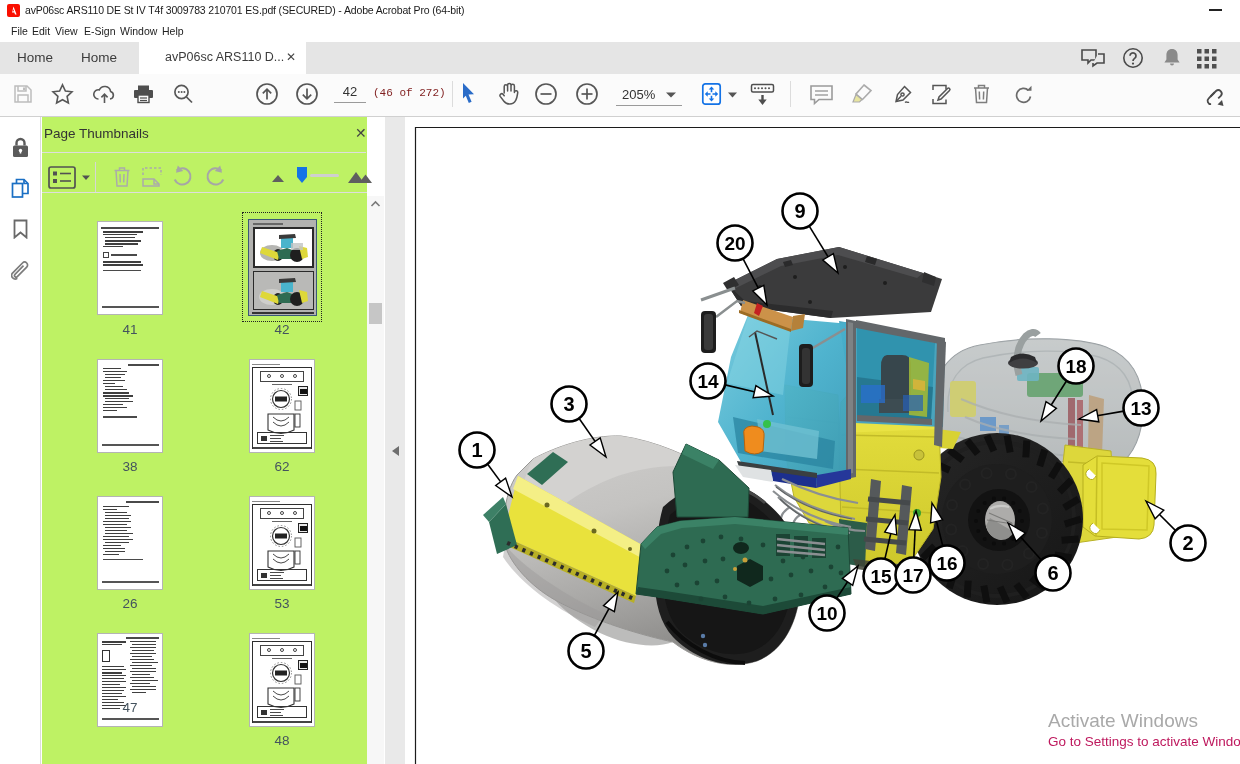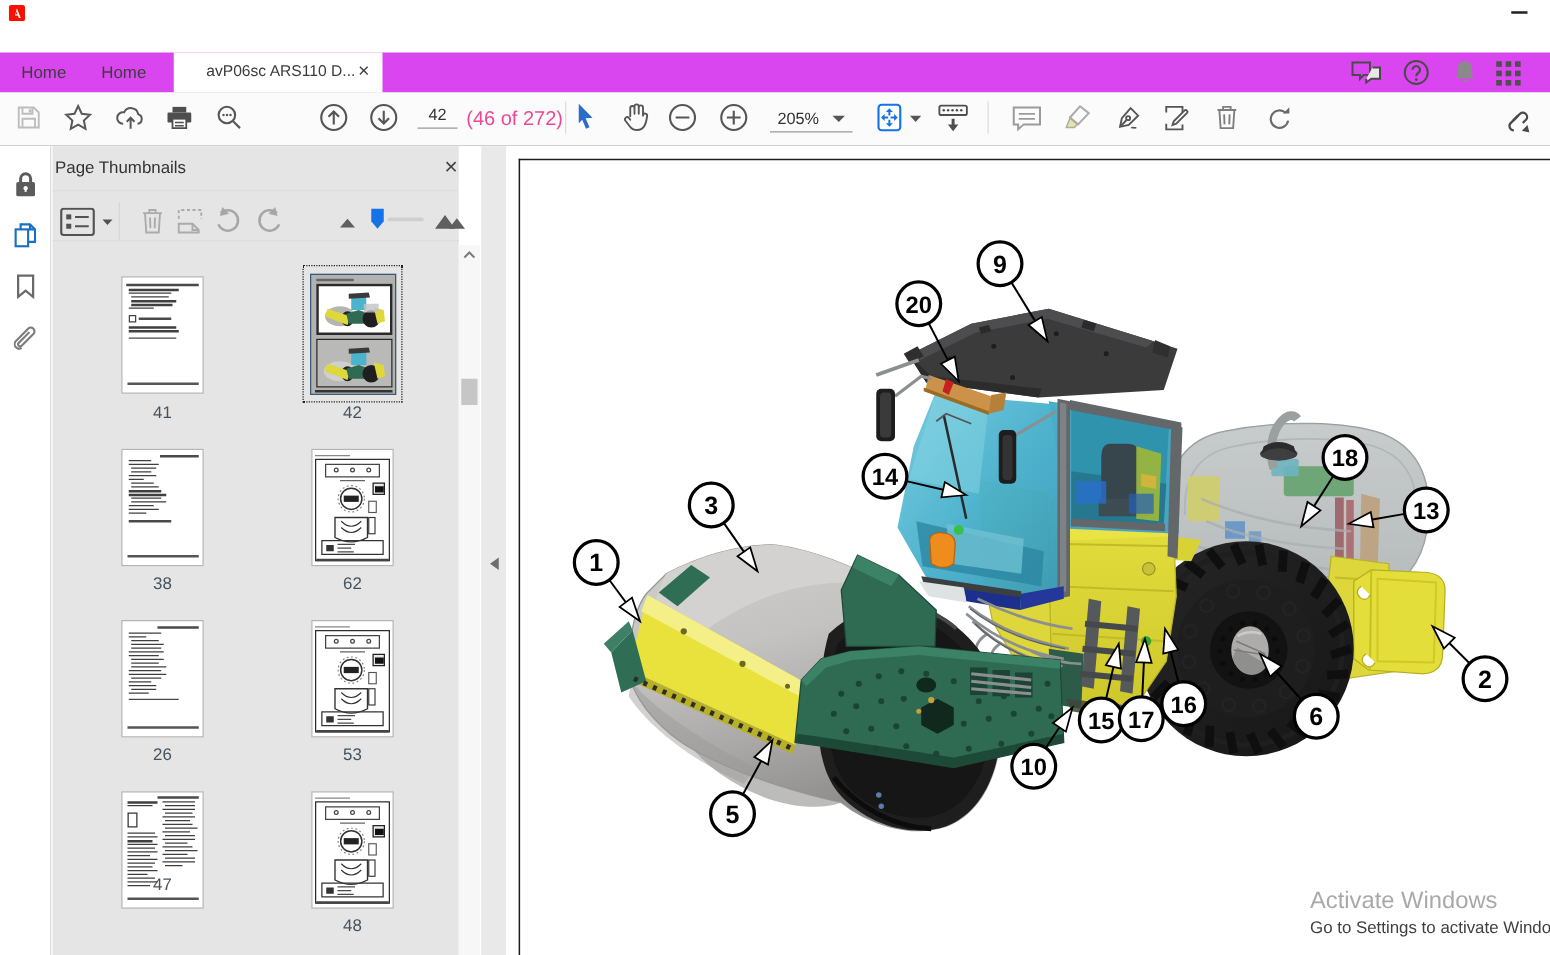--- a/index.html
+++ b/index.html
@@ -5,57 +5,66 @@
   * { margin:0; padding:0; box-sizing:border-box; }
   html,body { width:1240px; height:764px; overflow:hidden; background:#fff;
     font-family:"Liberation Sans", sans-serif; }
   .abs { position:absolute; }
   #app { position:relative; width:1240px; height:764px; overflow:hidden; }
   #titlebar { position:absolute; left:0; top:0; width:1240px; height:20px; background:#fff; }
   #titletxt { position:absolute; left:25px; top:4px; font-size:10.5px; color:#1a1a1a; letter-spacing:-0.15px; }
   #minim { position:absolute; left:1209px; top:9px; width:13px; height:2px; background:#222; }
   #menubar { position:absolute; left:0; top:20px; width:1240px; height:22px; background:#fff; font-size:10.5px; color:#222; }
   #menubar span { position:absolute; top:5px; }
-  #tabstrip { position:absolute; left:0; top:42px; width:1240px; height:32px; background:#d946ef; }
+  #tabstrip { position:absolute; left:0; top:42px; width:1240px; height:32px; background:#e5e5e5; }
   .tabtxt { position:absolute; top:8px; font-size:13.5px; color:#3c3c3c; }
   #activetab { position:absolute; left:139px; top:0; width:167px; height:32px; background:#fff; }
   #activetab .ttl { position:absolute; left:26px; top:8px; font-size:12.5px; color:#3c3c3c; }
   #activetab .x { position:absolute; left:147px; top:8px; font-size:12px; color:#444; }
   #toolbar { position:absolute; left:0; top:74px; width:1240px; height:43px; background:#fbfbfb; border-bottom:1px solid #d0d0d0; }
   .pgnum { position:absolute; left:334px; top:84px; width:32px; text-align:center; font-size:13px; color:#333; border-bottom:1px solid #9a9a9a; height:19px; }
-  .pgtot { position:absolute; left:373px; top:87px; font-size:16px; color:#ec4899; }
+  .pgtot { position:absolute; left:373px; top:87px; font-size:11px; color:#7f1d1d;font-family:Liberation Mono, monospace; }
   .tsep  { position:absolute; top:81px; width:1px; height:26px; background:#dcdcdc; }
   .zoomtxt { position:absolute; left:622px; top:87px; font-size:13px; color:#333; }
   .zoomline { position:absolute; left:616px; top:105px; width:66px; height:1px; background:#9a9a9a; }
   #main { position:absolute; left:0; top:117px; width:1240px; height:647px; background:#fff; }
   #sidebar { position:absolute; left:0; top:0; width:41px; height:647px; background:#fff; border-right:1px solid #dcdcdc; }
-  #panel { position:absolute; left:42px; top:0; width:325px; height:647px; background:#e5e5e5; }
+  #panel { position:absolute; left:42px; top:0; width:325px; height:647px; background:#bef264; }
   #panelhdr { position:absolute; left:2px; top:9px; font-size:13.5px; color:#333; }
   #panelx { position:absolute; left:313px; top:8px; font-size:14px; color:#444; }
   .phline { position:absolute; left:0; height:1px; background:#dedede; }
   #pscroll { position:absolute; left:367px; top:79px; width:17px; height:568px; background:#f7f7f7; }
   #pthumb { position:absolute; left:2px; top:107px; width:13px; height:21px; background:#c6c6c6; }
   #gutter { position:absolute; left:385px; top:0; width:20px; height:647px; background:#e9e9e9; }
   #doc { position:absolute; left:405px; top:0; width:835px; height:647px; background:#fff; }
   .thlabel { position:absolute; width:60px; text-align:center; font-size:13.5px; color:#44535e; }
   .tp { position:absolute; background:#fff; border:1px solid #b4b4b4; }
   .tl { position:absolute; background:#4a4a4a; }
   #wm1 { position:absolute; left:643px; top:593px; font-size:19px; color:#a9a9a9; white-space:nowrap; }
-  #wm2 { position:absolute; left:643px; top:617px; font-size:13.5px; color:#404040; white-space:nowrap; }
+  #wm2 { position:absolute; left:643px; top:617px; font-size:13.5px; color:#be185d; white-space:nowrap; }
 </style>
 </head>
 <body>
 <div id="app">
 
 <div id="titlebar">
   <svg class="abs" style="left:7px;top:4px" width="13" height="13" viewBox="0 0 13 13">
     <rect x="0" y="0" width="13" height="13" rx="2" fill="#fa0f00"></rect>
     <path d="M6.5 2.6 L9.6 10.4 L8 10.4 L7.3 8.4 L5 8.4 Z M6.4 5.2 L5.5 7.3 L7 7.3 Z" fill="#fff"></path>
   </svg>
+  <span id="titletxt">avP06sc ARS110 DE St IV T4f 3009783 210701 ES.pdf (SECURED) - Adobe Acrobat Pro (64-bit)</span>
   <div id="minim"></div>
+</div>
+<div id="menubar">
+  <span style="left:11px">File</span>
+      <span style="left:32px">Edit</span>
+  <span style="left:55px">View</span>
+      <span style="left:84px">E-Sign</span>
+  <span style="left:120px">Window</span>
+      <span style="left:162px">Help</span>
 </div>
 
 <div id="tabstrip">
   <span class="tabtxt" style="left:17px">Home</span>
   <span class="tabtxt" style="left:81px">Home</span>
   <div id="activetab">
     <span class="ttl">avP06sc ARS110 D...</span>
     <span class="x">✕</span>
   </div>
 </div>

